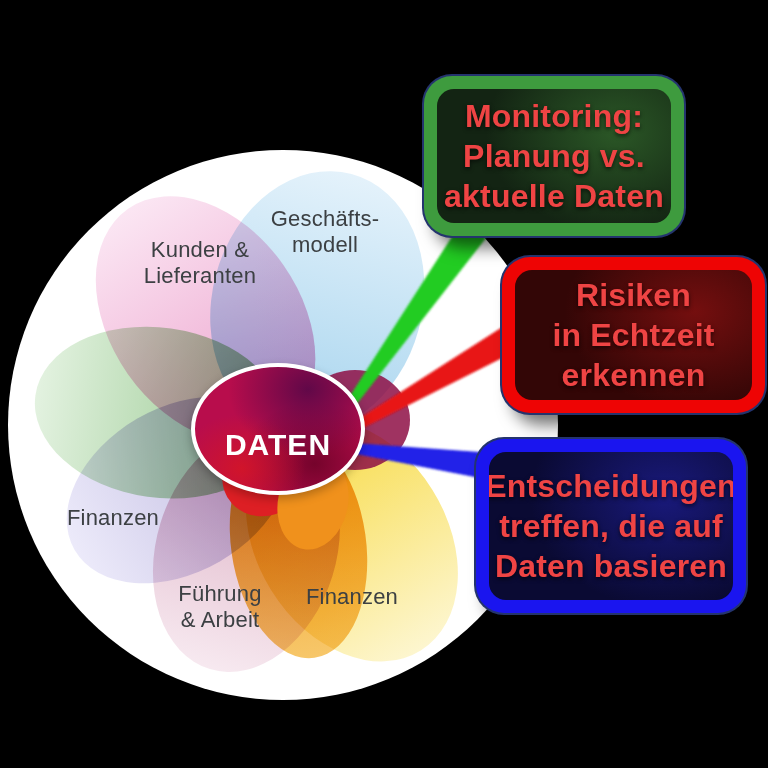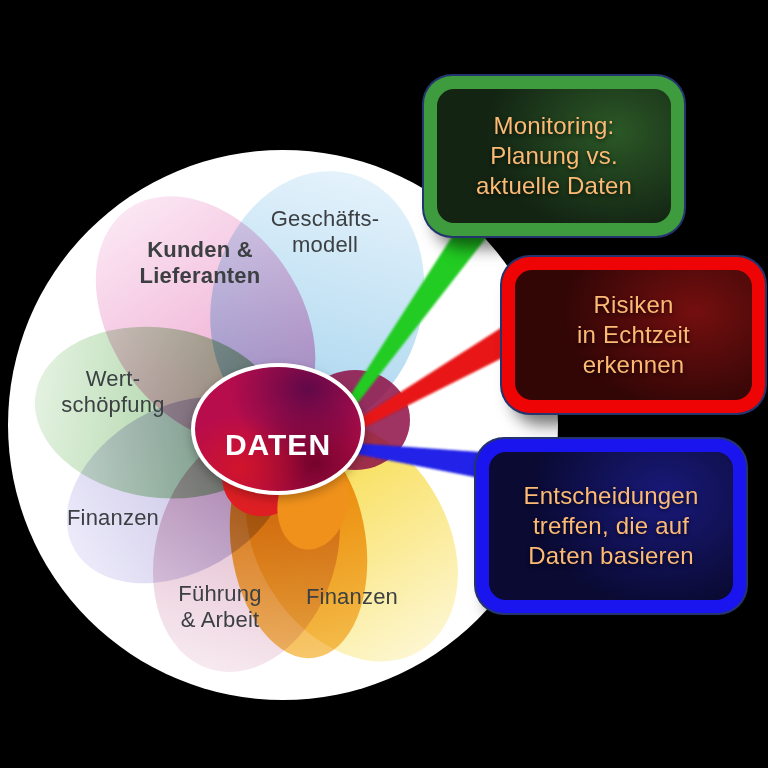--- a/index.html
+++ b/index.html
@@ -64,21 +64,21 @@
     position:absolute;box-sizing:border-box;border-radius:28px;
     display:flex;align-items:center;justify-content:center;text-align:center;
     box-shadow:0 0 0 2px #24346e, 10px 12px 16px rgba(0,0,0,.55);
   }
   .callout .inner{
     position:absolute;inset:13px;border-radius:17px;overflow:hidden;
     display:flex;align-items:center;justify-content:center;
   }
   .callout .swoosh{position:absolute;inset:0;}
   .callout .text{
-    position:relative;color:#fdba74;font-weight:400;font-size:24px;line-height:1.25;
+    position:relative;color:#ef4444;font-weight:700;font-size:32px;line-height:1.25;
     white-space:pre-line;text-shadow:0 2px 4px rgba(0,0,0,.65);letter-spacing:.2px;
   }
   #callout-monitoring{left:424px;top:76px;width:260px;height:160px;background:#3e9b3e;}
   #callout-monitoring .inner{background:#132413;}
   #callout-monitoring .swoosh{background:radial-gradient(95% 130% at 76% 32%, rgba(72,150,62,.45), rgba(0,0,0,0) 58%);}
   #callout-risiken{left:502px;top:257px;width:263px;height:156px;background:#ee0404;}
   #callout-risiken .inner{background:#330606;}
   #callout-risiken .swoosh{background:radial-gradient(95% 130% at 76% 32%, rgba(170,22,22,.55), rgba(0,0,0,0) 58%);}
   #callout-entscheidungen{left:476px;top:439px;width:270px;height:174px;background:#1a15ef;}
   #callout-entscheidungen .inner{background:#0a0a33;}
@@ -109,24 +109,22 @@
         <feGaussianBlur stdDeviation="1.2"></feGaussianBlur>
       </filter>
     </defs>
     <polygon points="356,405 486,238 462,221 348,399" filter="url(#soft)" fill="#22cc22"></polygon>
     <polygon points="363,428 518,350 504,326 357,420" filter="url(#soft)" fill="#e81212"></polygon>
     <polygon points="351,453 490,480 494,453 353,443" filter="url(#soft)" fill="#2020e8"></polygon>
   </svg>
 
   <div class="petal-label" style="left:325px;top:232px;">Geschäfts-
 modell</div>
-  <div class="petal-label" style="left:200px;top:263px;font-weight:bold;">Kunden &amp;
+  <div class="petal-label" style="left:200px;top:263px;">Kunden &amp;
 Lieferanten</div>
-  <div class="petal-label" style="left:113px;top:392px;">Wert-
-schöpfung</div>
   <div class="petal-label" style="left:113px;top:518px;">Finanzen</div>
   <div class="petal-label" style="left:220px;top:607px;">Führung
 &amp; Arbeit</div>
   <div class="petal-label" style="left:352px;top:597px;">Finanzen</div>
 
   <div id="daten">
     <span class="label">DATEN</span>
   </div>
 
   <div id="callout-monitoring" class="callout">

